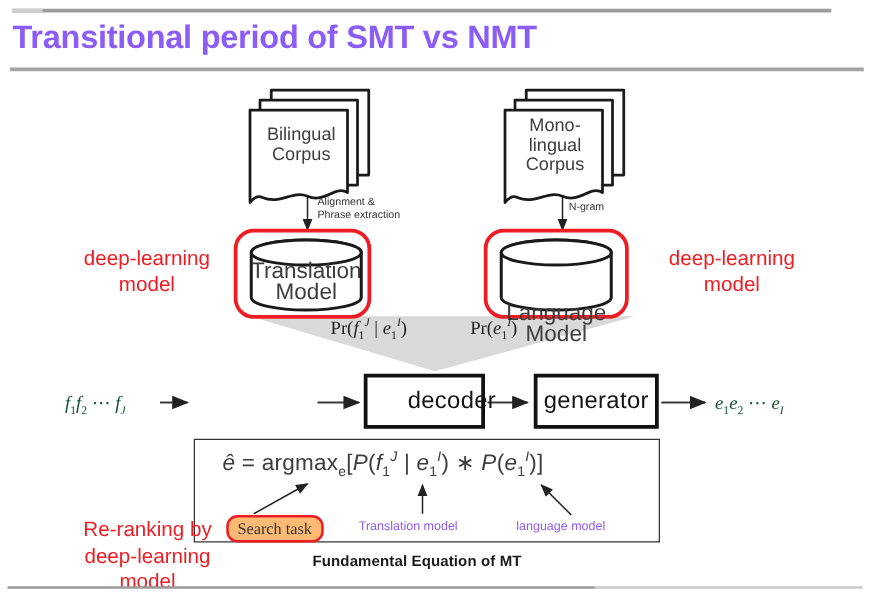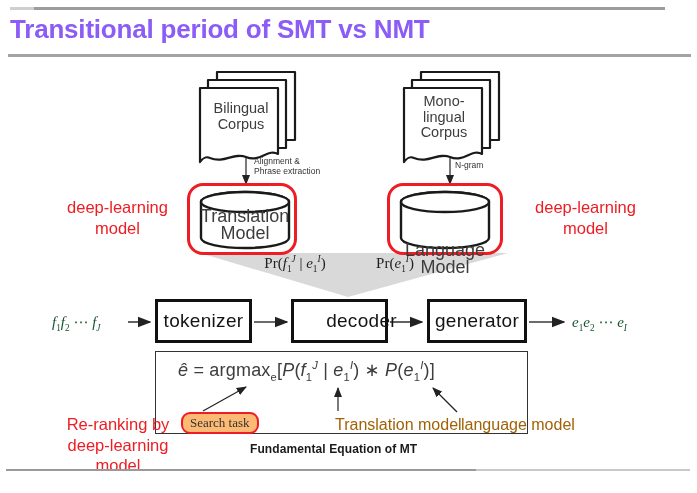--- a/index.html
+++ b/index.html
@@ -49,21 +49,21 @@
 
   
   .flow-box{border:3px solid #111;box-sizing:border-box;display:flex;align-items:center;justify-content:center;
             font-size:19px;color:#141414;background:#fff;letter-spacing:0.3px;}
   .io-math{font-family:"Liberation Serif",serif;font-size:15px;color:#14532d;}
 
   
   .eq-box{border:1.5px solid #333;box-sizing:border-box;background:transparent;}
   .equation{font-size:18px;color:#3d3d3d;letter-spacing:0.2px;}
   .search-task{border:2px solid var(--red);border-radius:9px;padding:1px 7px;font-size:13px;color:#333;background:#fdba74;font-family:Liberation Serif, serif;}
-  .eq-label{font-size:16px;color:#a16207;margin-left:48px;}
+  .eq-label{font-size:10px;color:#8b5cf6;}
   .caption{font-size:12px;font-weight:700;color:#1a1a1a;letter-spacing:0.1px;}
 </style>
 </head>
 <body>
 
 <div class="slide">
 
   <div class="abs top-rule">
       <span class="tip"></span>
     </div>
@@ -140,21 +140,20 @@
   </div>
   <div class="abs red-text" style="left:508px;top:197px;width:155px;">
     <span style="display:block">deep-learning</span>
     <span style="display:block">model</span>
   </div>
 
   <div class="abs pr-formula" style="left:240px;top:255px;width:110px;">Pr(<i>f</i><sub>1</sub><sup><i>J</i></sup> | <i>e</i><sub>1</sub><sup><i>I</i></sup>)</div>
   <div class="abs pr-formula" style="left:355px;top:255px;width:80px;">Pr(<i>e</i><sub>1</sub><sup><i>I</i></sup>)</div>
 
   <div class="abs io-math" style="left:52px;top:313px;"><i>f</i><sub>1</sub><i>f</i><sub>2</sub> ⋯ <i>f</i><sub><i>J</i></sub></div>
-  <div class="abs flow-box" style="left:155px;top:299px;width:97px;height:44px;">tokenizer</div>
   <div class="abs flow-box" style="left:291px;top:299px;width:97px;height:44px;padding-left:44px;">decoder</div>
   <div class="abs flow-box" style="left:427px;top:299px;width:100px;height:44px;">generator</div>
   <div class="abs io-math" style="left:572px;top:313px;"><i>e</i><sub>1</sub><i>e</i><sub>2</sub> ⋯ <i>e</i><sub><i>I</i></sub></div>
 
   <div class="abs eq-box" style="left:155px;top:351px;width:373px;height:83px;"></div>
   <div class="abs equation" style="left:178px;top:359px;"><i>ê</i> = argmax<sub>e</sub>[<i>P</i>(<i>f</i><sub>1</sub><sup><i>J</i></sup> | <i>e</i><sub>1</sub><sup><i>I</i></sup>) ∗ <i>P</i>(<i>e</i><sub>1</sub><sup><i>I</i></sup>)]</div>
   <span class="abs search-task" style="left:181px;top:412px;">Search task</span>
   <div class="abs eq-label" style="left:287px;top:416px;">Translation model</div>
   <div class="abs eq-label" style="left:413px;top:416px;">language model</div>
   <div class="abs caption" style="left:250px;top:442px;">Fundamental Equation of MT</div>

